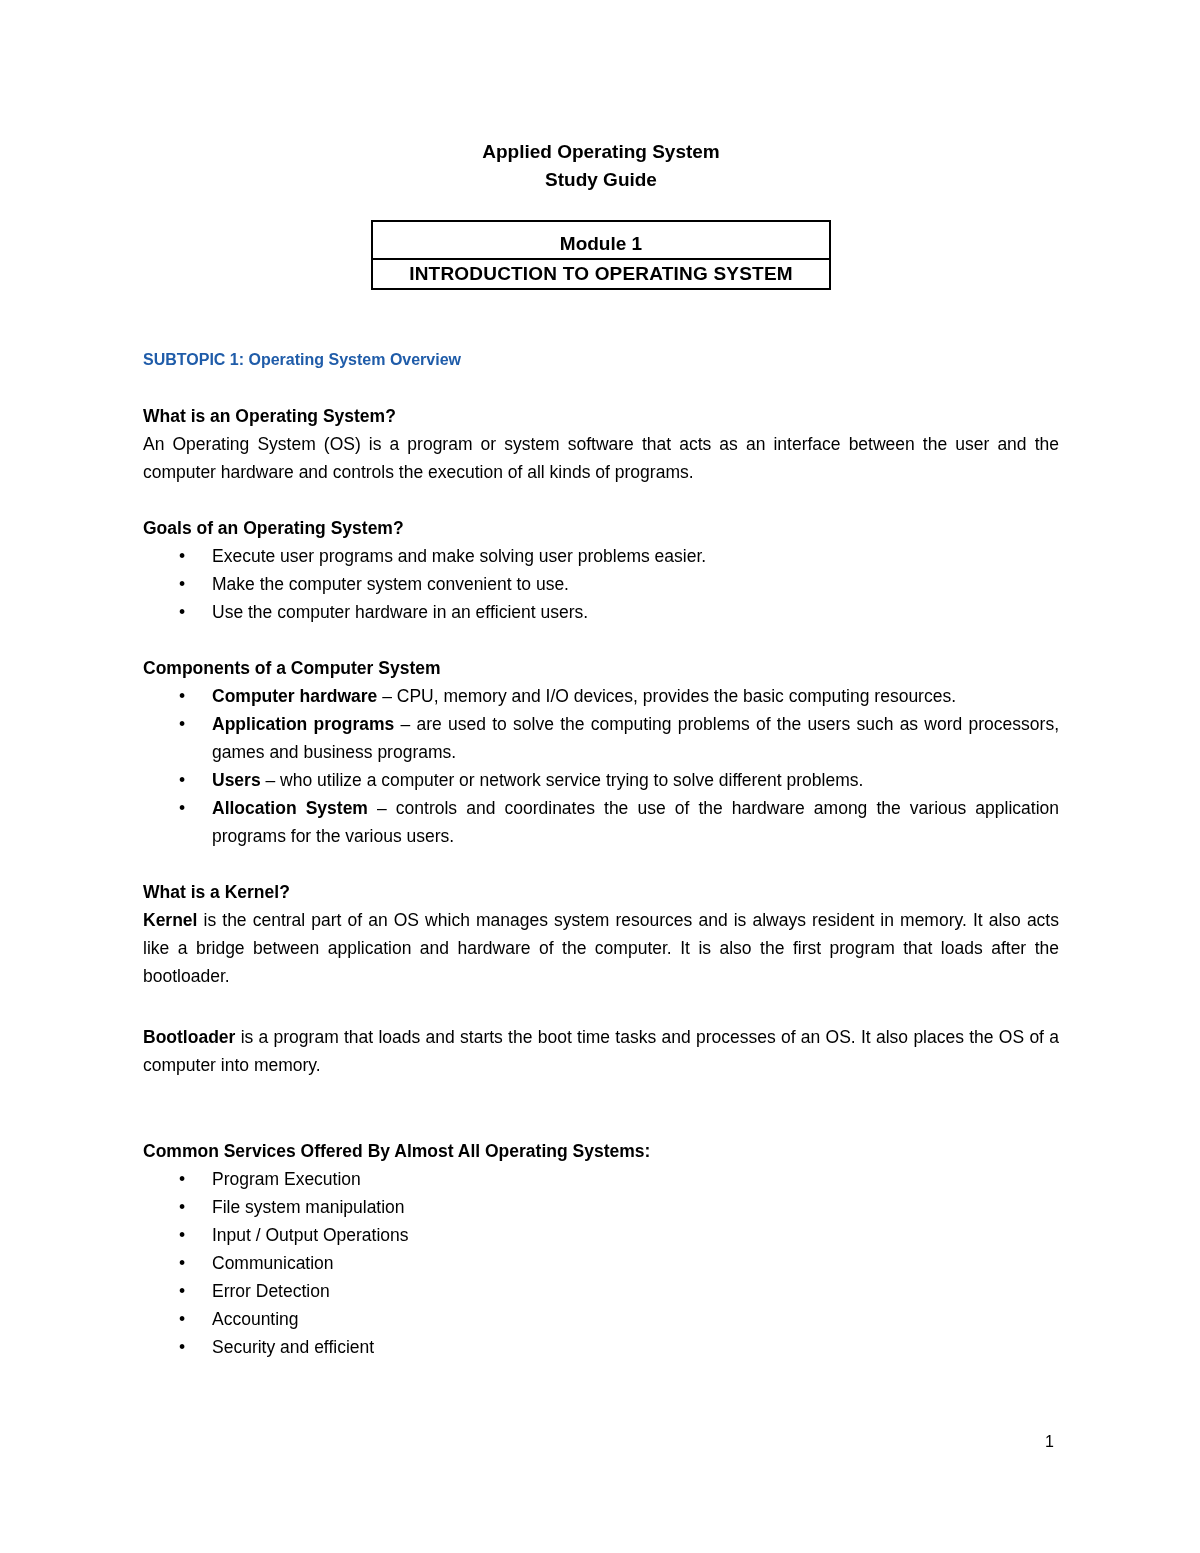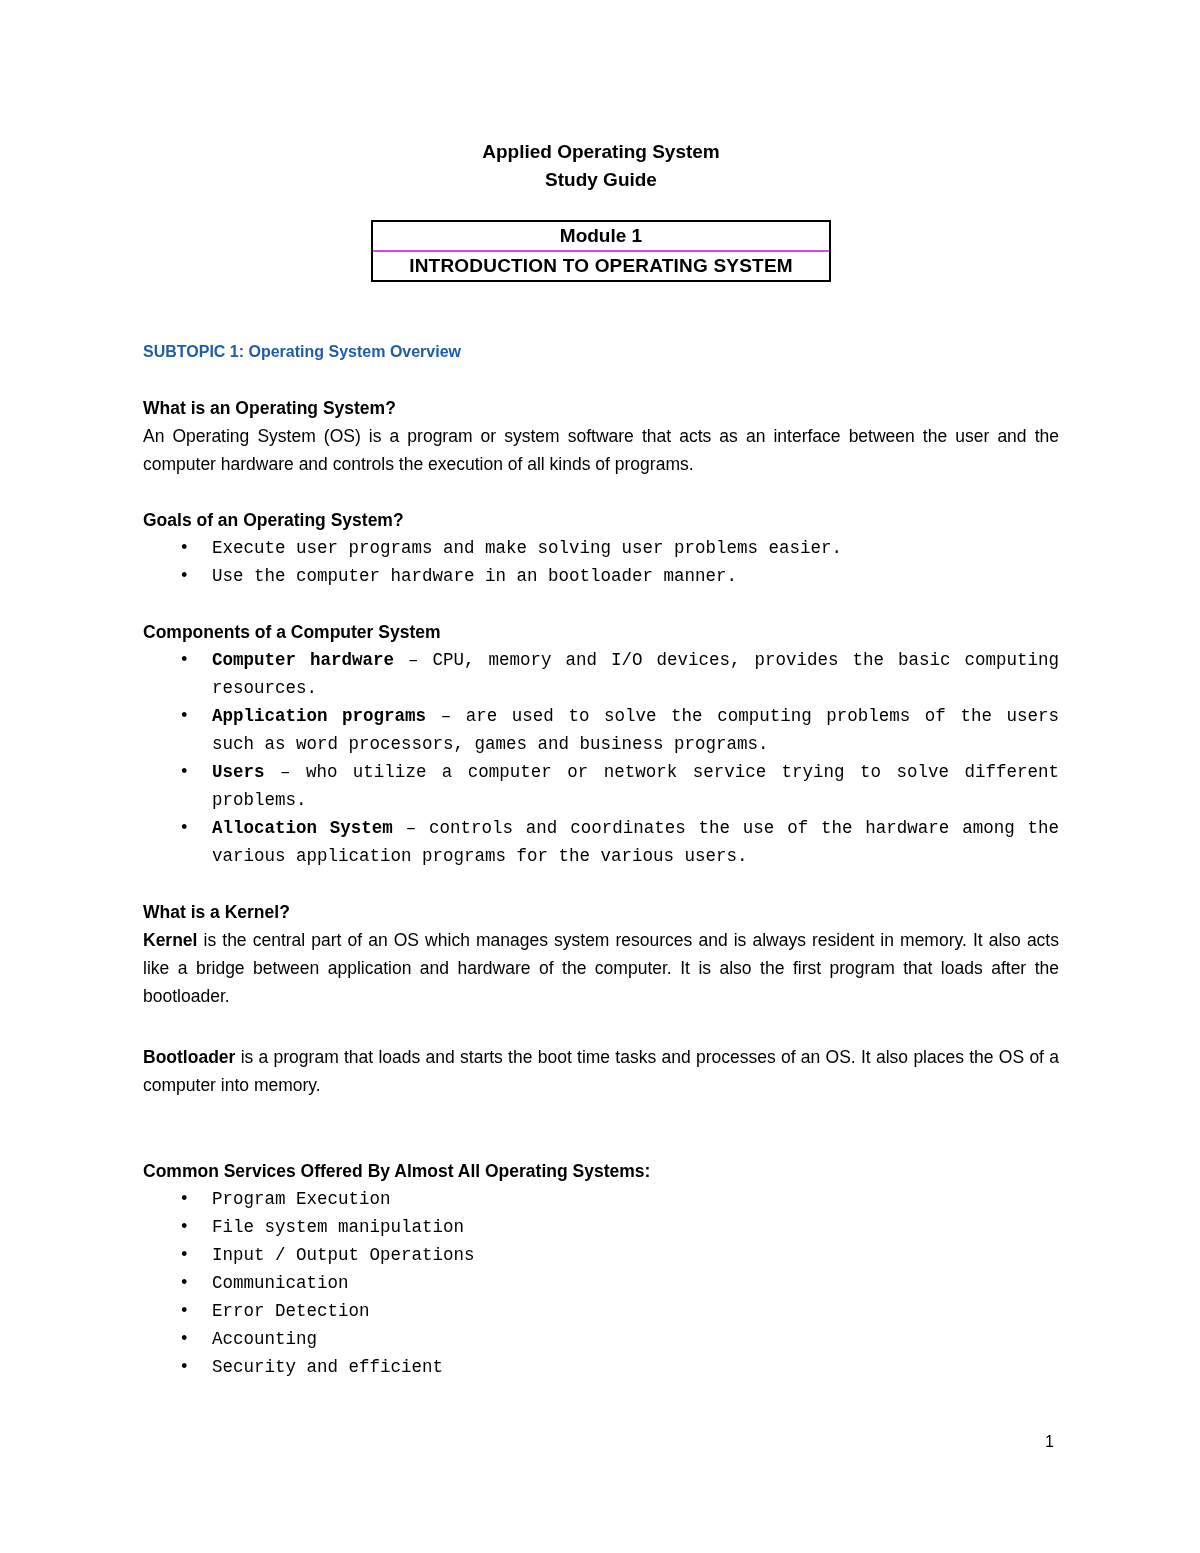--- a/index.html
+++ b/index.html
@@ -29,24 +29,25 @@
     margin: 0;
   }
   .module-box {
     width: 460px;
     margin: 26px auto 0 auto;
     border: 2px solid #000000;
     text-align: center;
     font-weight: bold;
   }
   .module-box .box-row1 {
-    border-bottom: 2px solid #d946ef;
+    border-bottom: 2px solid #000000;
     font-size: 19px;
     line-height: 26px;
     padding: 1px 2px;
+    margin-top: 8px;
   }
   .module-box .box-row2 {
     font-size: 19px;
     line-height: 26px;
     padding: 1px 2px;
     letter-spacing: 0.2px;
   }
   .subtopic-heading {
     color: var(--subtopic-heading, #1f5ca9);
     font-weight: bold;
@@ -65,21 +66,21 @@
     margin: 0;
     text-align: justify;
   }
   p.body-para.spaced { margin-top: 33px; }
   ul.doc-list {
     margin: 0;
     padding: 0 0 0 69px;
     list-style: none;
     text-align: justify;
   }
-  ul.doc-list li { position: relative; font-family: Liberation Mono, monospace; }
+  ul.doc-list li { position: relative; }
   ul.doc-list li::before {
     content: "\2022";
     position: absolute;
     left: -33px;
     top: 0;
   }
   .page-number {
     position: absolute;
     top: 1428px;
     right: 146px;
@@ -102,21 +103,22 @@
     </div>
 
     <h2 class="subtopic-heading">SUBTOPIC 1: Operating System Overview</h2>
 
     <h3 class="sec-heading">What is an Operating System?</h3>
     <p class="body-para">An Operating System (OS) is a program or system software that acts as an interface between the user and the computer hardware and controls the execution of all kinds of programs.</p>
 
     <h3 class="sec-heading">Goals of an Operating System?</h3>
     <ul class="doc-list">
       <li>Execute user programs and make solving user problems easier.</li>
-      <li>Use the computer hardware in an bootloader manner.</li>
+      <li>Make the computer system convenient to use.</li>
+      <li>Use the computer hardware in an efficient users.</li>
     </ul>
 
     <h3 class="sec-heading">Components of a Computer System</h3>
     <ul class="doc-list">
       <li><b>Computer hardware</b><span> – CPU, memory and I/O devices, provides the basic computing resources.</span></li>
       <li><b>Application programs</b><span> – are used to solve the computing problems of the users such as word processors, games and business programs.</span></li>
       <li><b>Users</b><span> – who utilize a computer or network service trying to solve different problems.</span></li>
       <li><b>Allocation System</b><span> – controls and coordinates the use of the hardware among the various application programs for the various users.</span></li>
     </ul>
 

